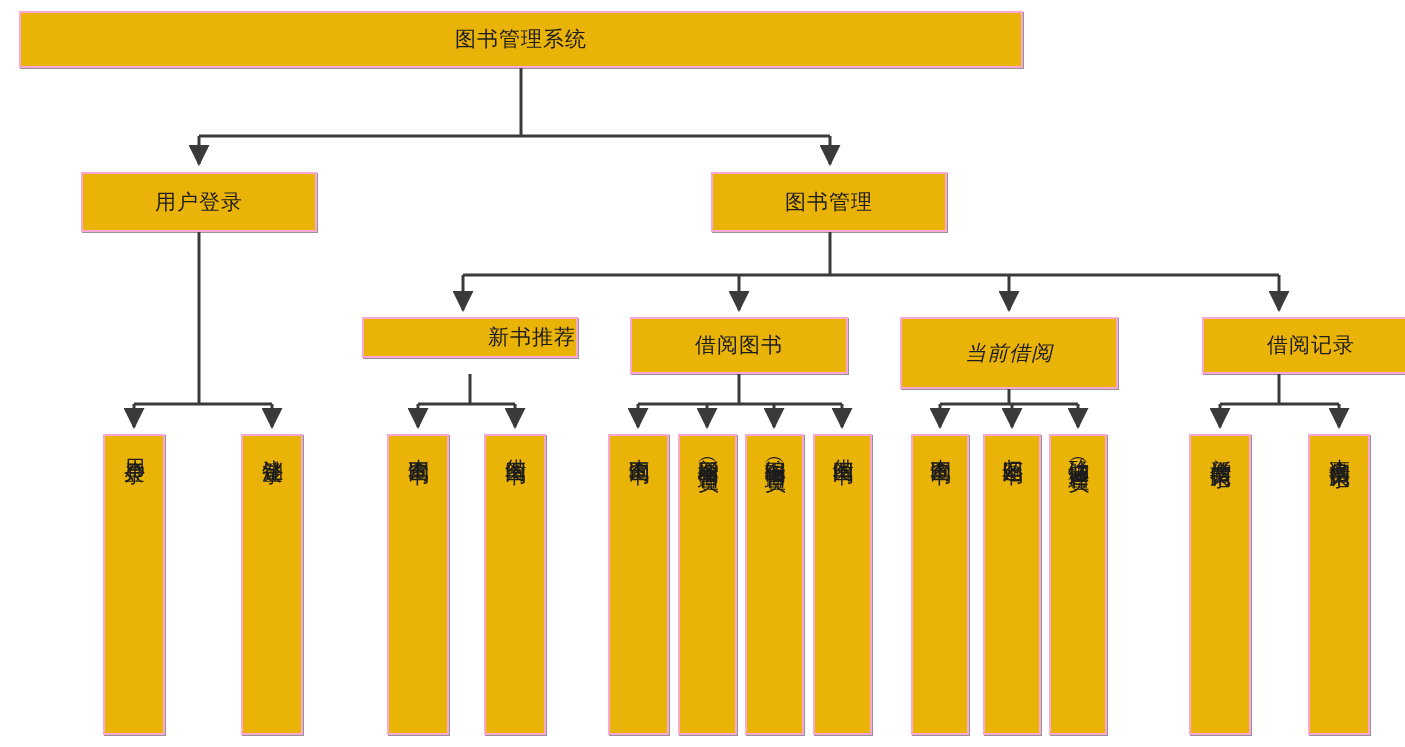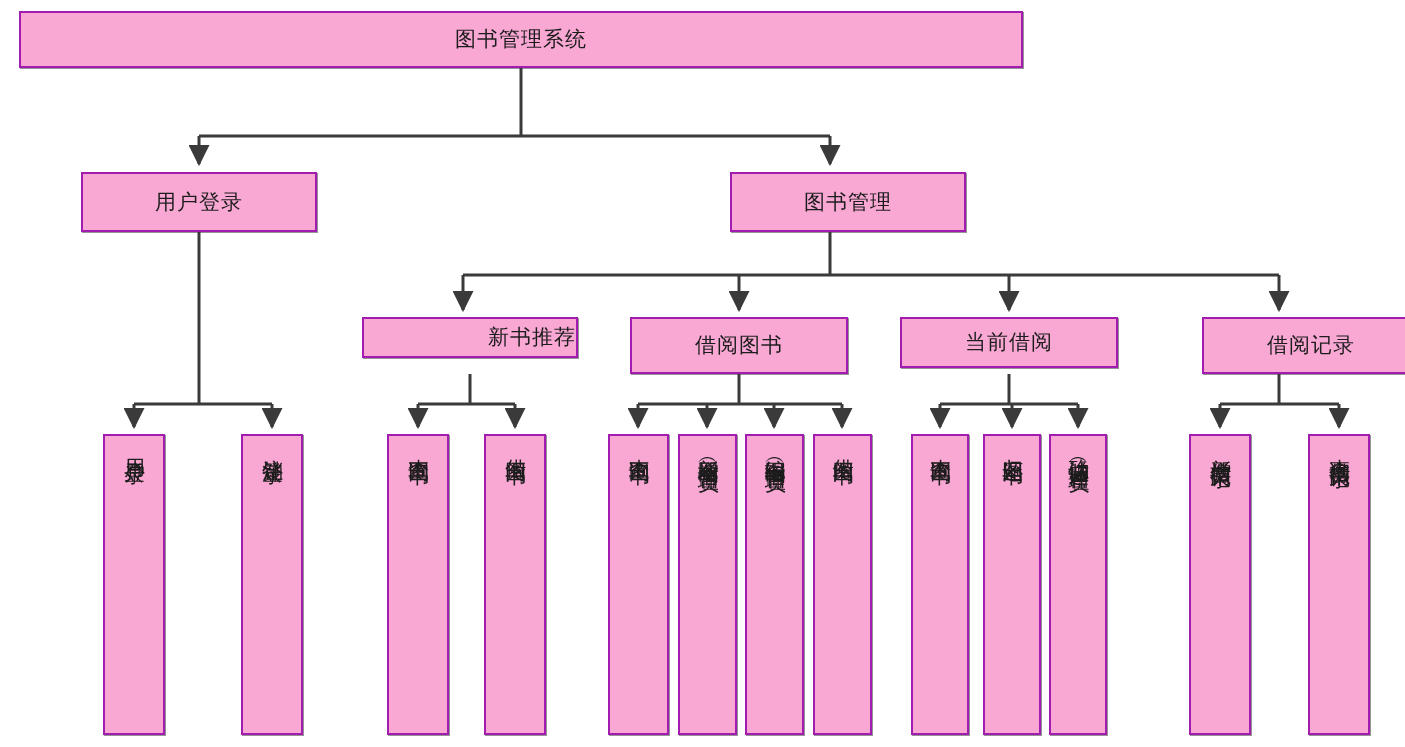--- a/index.html
+++ b/index.html
@@ -22,22 +22,22 @@
     position: absolute;
     left: 0;
     top: 0;
     width: 1405px;
     height: 747px;
     pointer-events: none;
   }
   .node {
     position: absolute;
     box-sizing: border-box;
-    background: #f9a8d4;
-    border: 2px solid #a21caf;
+    background: #eab308;
+    border: 2px solid #f9a8d4;
     display: flex;
     align-items: center;
     justify-content: center;
     box-shadow: 1px 1px 0 rgba(60,60,60,0.55);
   }
   .node .label {
     font-size: 21px;
     line-height: 1.25;
     color: #1c1c1c;
     letter-spacing: 1px;
@@ -125,31 +125,31 @@
     </g>
   </svg>
 
   <div class="node" style="left:19px; top:11px; width:1004px; height:57px;">
     <span class="label">图书管理系统</span>
   </div>
 
   <div class="node" style="left:81px; top:172px; width:236px; height:60px;">
     <span class="label">用户登录</span>
   </div>
-  <div class="node" style="left:711px; top:172px; width:236px; height:60px;margin-left:19px;">
+  <div class="node" style="left:711px; top:172px; width:236px; height:60px;">
     <span class="label">图书管理</span>
   </div>
 
   <div class="node" style="left:362px; top:317px; width:216px; height:41px;justify-content:flex-end;">
     <span class="label">新书推荐</span>
   </div>
   <div class="node" style="left:630px; top:317px; width:218px; height:57px;">
     <span class="label">借阅图书</span>
   </div>
-  <div class="node" style="left:900px; top:317px; width:218px; height:51px;">
+  <div class="node" style="left:900px; top:317px; width:218px; height:72px;font-style:italic;">
     <span class="label">当前借阅</span>
   </div>
   <div class="node" style="left:1170px; top:317px; width:218px; height:57px;margin-left:32px;">
     <span class="label">借阅记录</span>
   </div>
 
   <div class="node leaf" style="left:103px; top:434px; width:62px; height:301px;">
     <span class="label">用户登录</span>
   </div>
   <div class="node leaf" style="left:241px; top:434px; width:62px; height:301px;">

